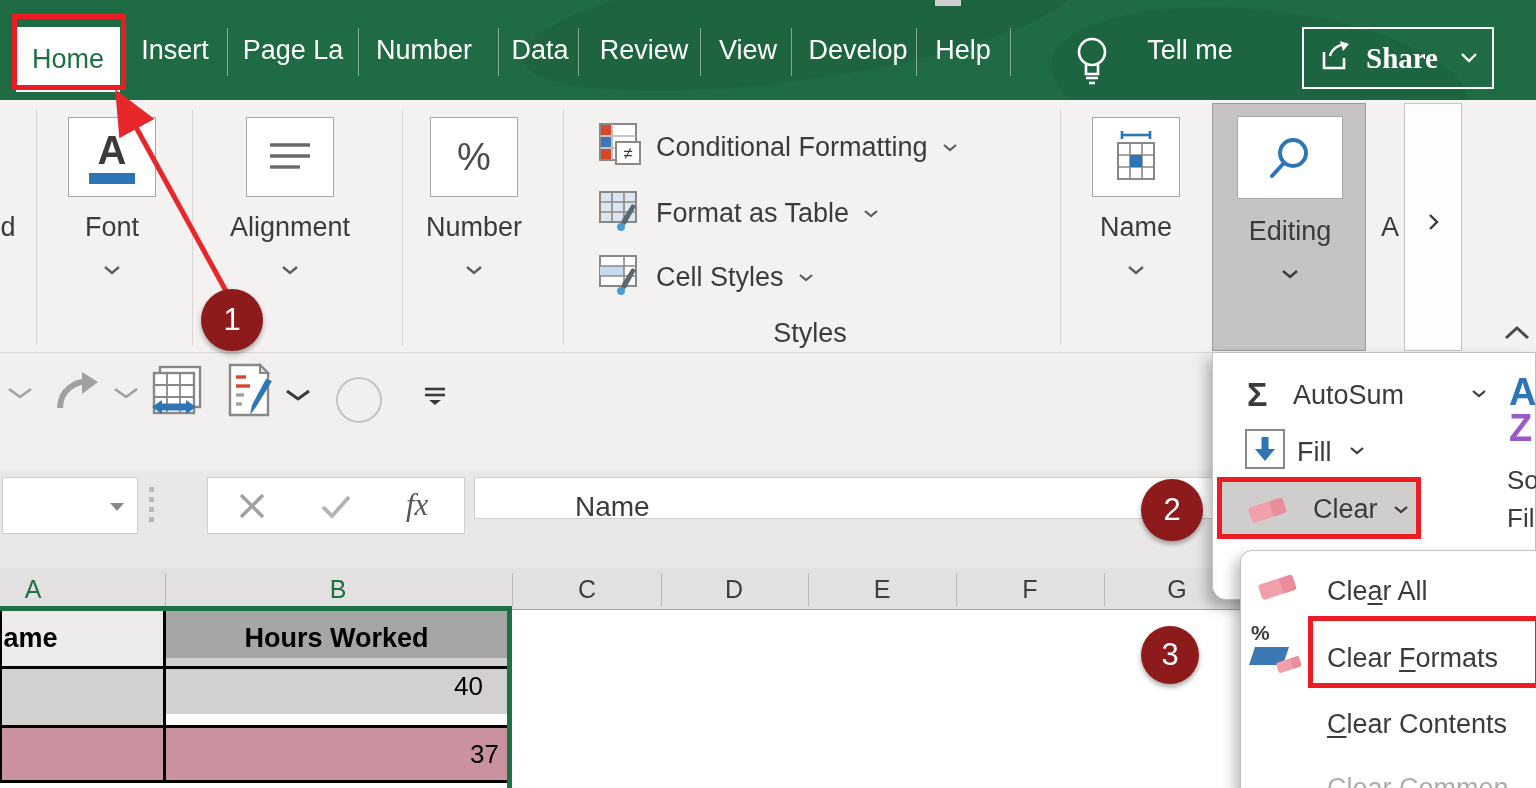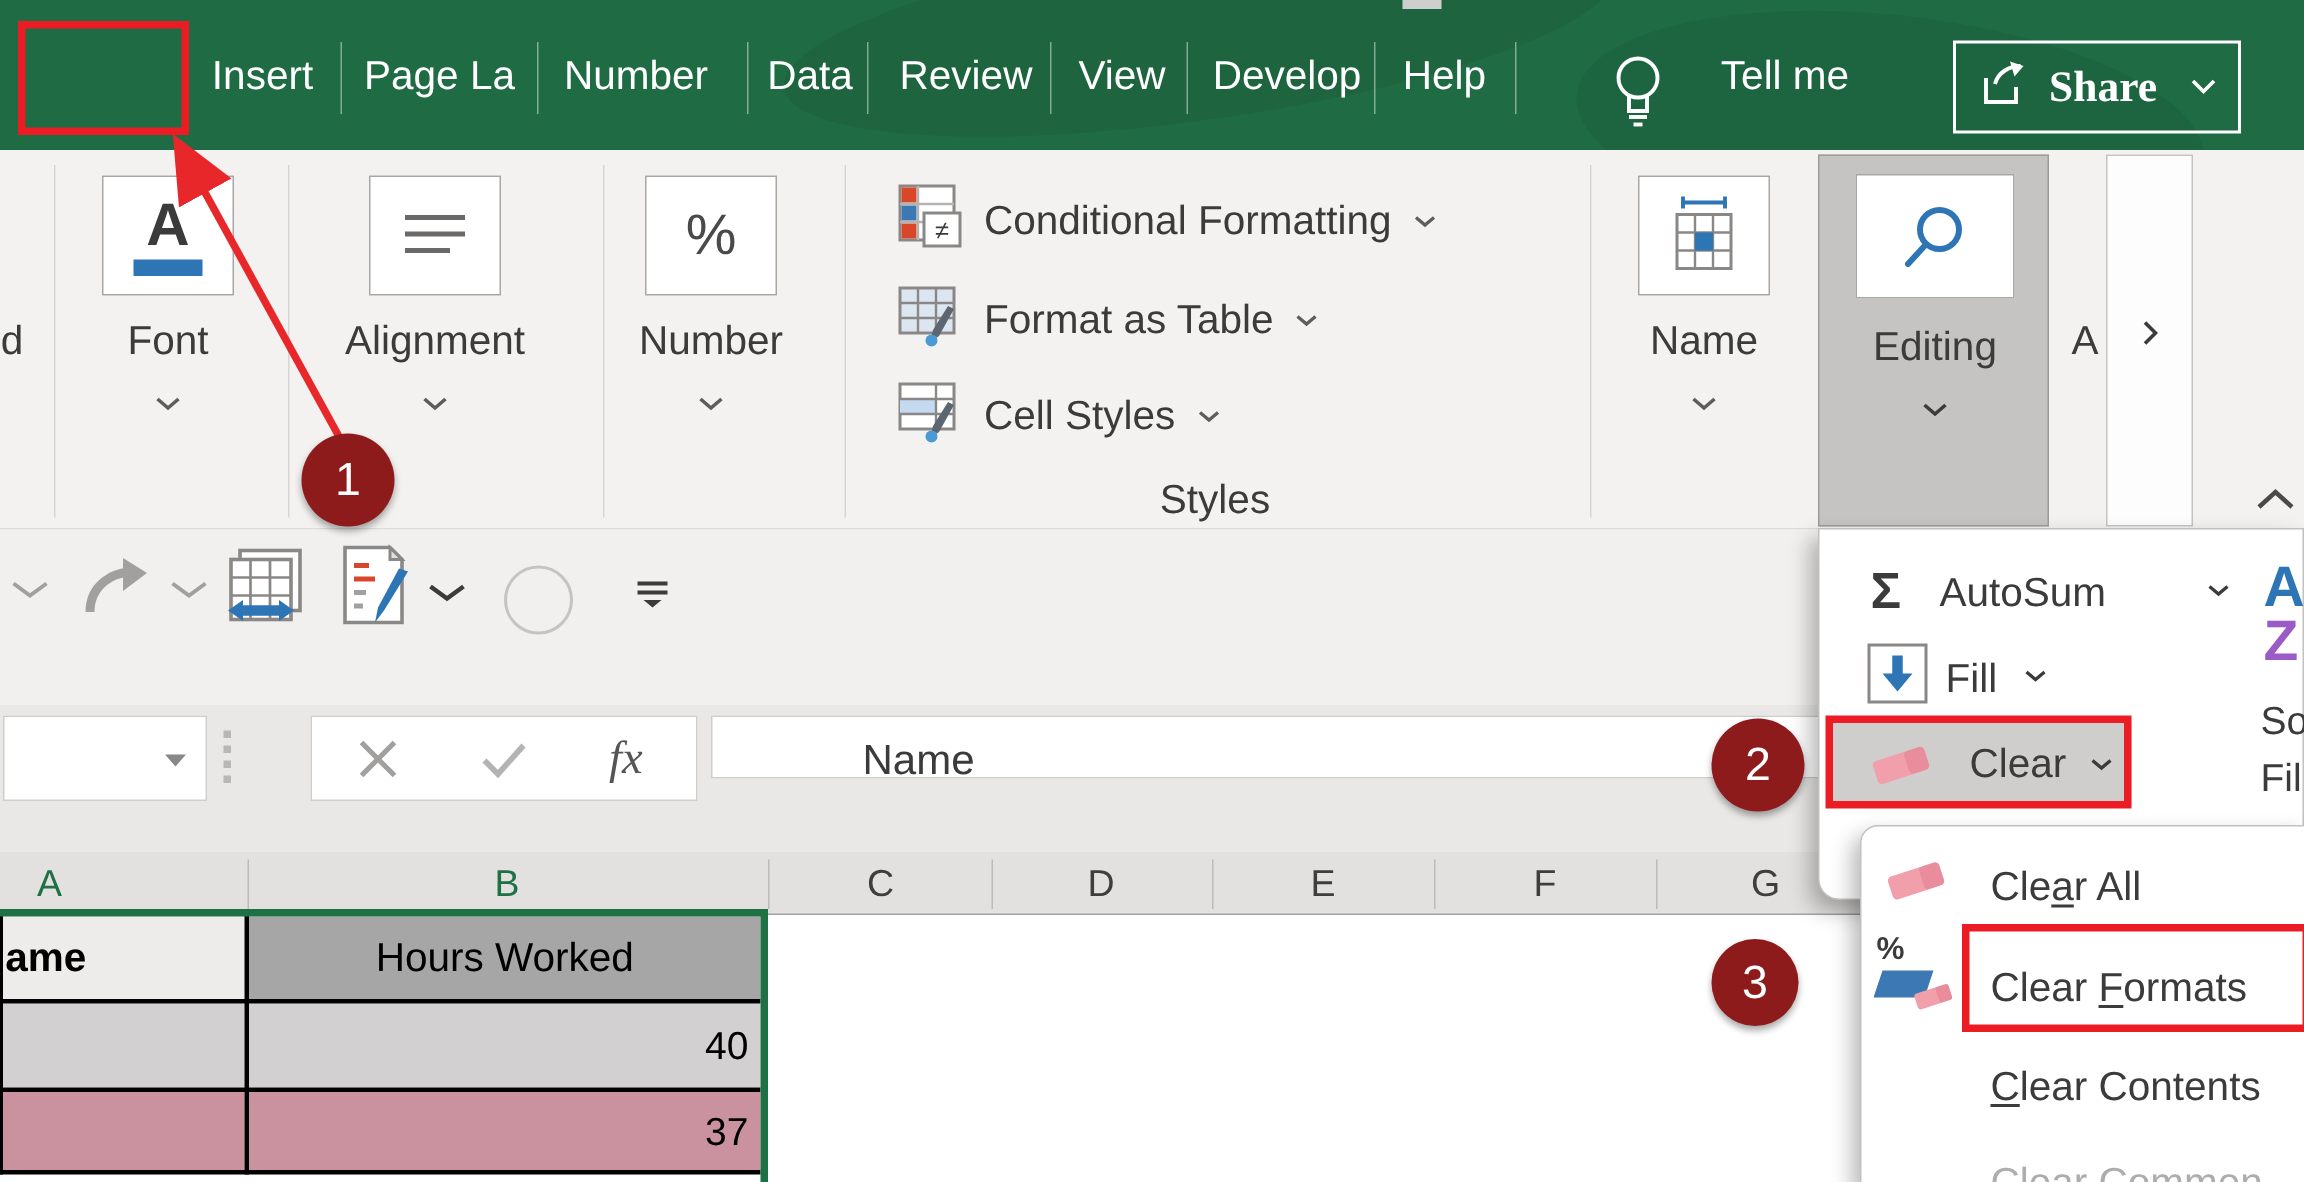--- a/index.html
+++ b/index.html
@@ -53,20 +53,21 @@
 </style>
 </head>
 <body>
 
 <div class="stage">
 
   <div class="abs tabbar">
     <div class="blob1"></div>
     <div class="blob2"></div>
   </div>
+  <div class="hometab">Home</div>
   <div class="tab" style="left:175px">Insert</div>
   <div class="tab" style="left:293px">Page La</div>
   <div class="tab" style="left:424px">Number</div>
   <div class="tab" style="left:540px">Data</div>
   <div class="tab" style="left:644px">Review</div>
   <div class="tab" style="left:748px">View</div>
   <div class="tab" style="left:858px">Develop</div>
   <div class="tab" style="left:963px">Help</div>
   <div class="tabsep" style="left:227px"></div>
   <div class="tabsep" style="left:358px"></div>
@@ -334,23 +335,23 @@
     <div class="colsep" style="left:808px"></div>
     <div class="colsep" style="left:956px"></div>
     <div class="colsep" style="left:1104px"></div>
   </div>
 
   <div class="abs grid">
 
     <div class="cell" style="left:2px;top:1px;width:161px;height:55px;background:#EDECEB;font-weight:bold;line-height:55px;overflow:hidden">
       <span style="margin-left:-6px">lame</span>
     </div>
-    <div class="cell" style="left:166px;top:1px;width:341px;height:55px;background:#A7A6A6;font-weight:normal;line-height:55px;text-align:center">Hours Worked</div>
+    <div class="cell" style="left:166px;top:1px;width:341px;height:55px;background:#A7A6A6;font-weight:bold;line-height:55px;text-align:center">Hours Worked</div>
     <div class="cell" style="left:2px;top:59px;width:161px;height:56px;background:#D2D0D0"></div>
-    <div class="cell" style="left:166px;top:59px;width:341px;height:56px;background:#D2D0D0;line-height:56px;text-align:right;padding-right:8px;font-size:26px">40</div>
+    <div class="cell" style="left:166px;top:48px;width:341px;height:56px;background:#D2D0D0;line-height:56px;text-align:right;padding-right:24px;font-size:26px">40</div>
     <div class="cell" style="left:2px;top:118px;width:161px;height:52px;background:#C9929E"></div>
     <div class="cell" style="left:166px;top:118px;width:341px;height:52px;background:#C9929E;line-height:52px;text-align:right;padding-right:8px;font-size:26px">37</div>
 
     <div class="blk" style="left:0;top:0;width:2px;height:173px"></div>
     <div class="blk" style="left:163px;top:0;width:3px;height:173px"></div>
     <div class="blk" style="left:0;top:56px;width:507px;height:3px"></div>
     <div class="blk" style="left:0;top:115px;width:507px;height:3px"></div>
     <div class="blk" style="left:0;top:170px;width:507px;height:3px"></div>
   </div>
 

